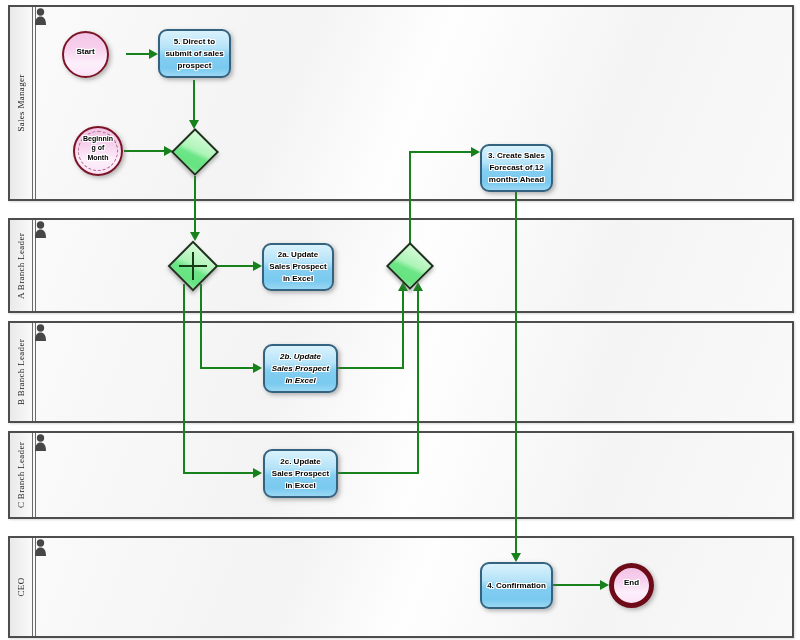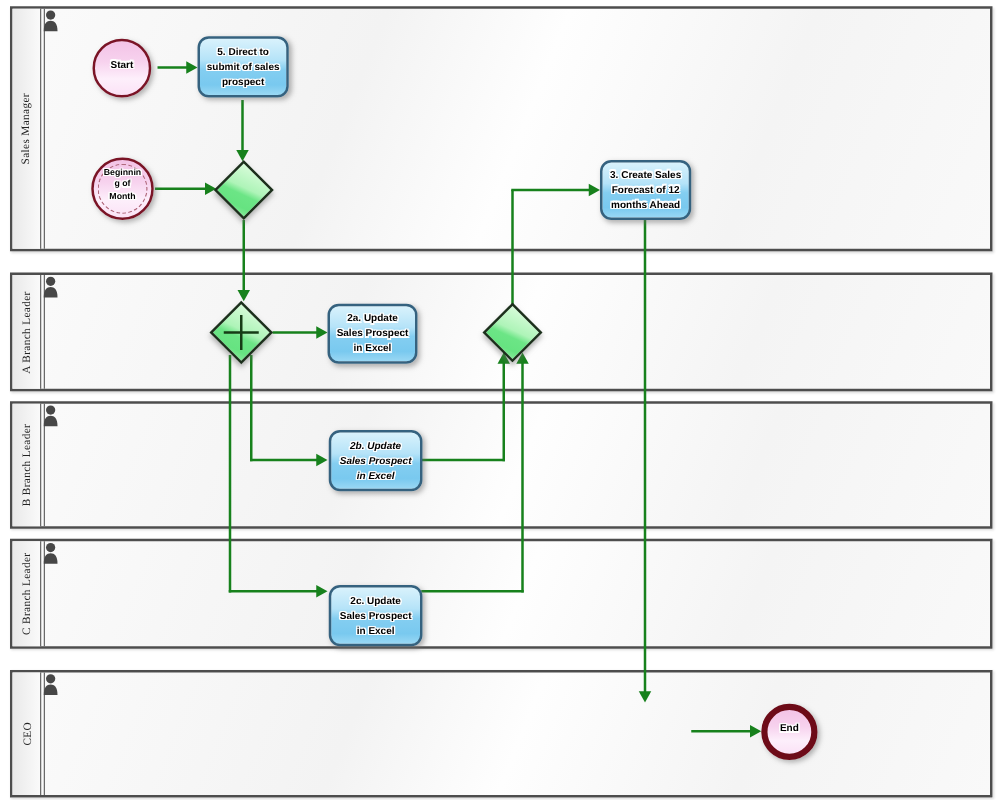--- a/index.html
+++ b/index.html
@@ -140,36 +140,36 @@
   <div class="edge" style="left:409px;top:152px;width:2px;height:92px;"></div>
   <div class="edge" style="left:409px;top:151px;width:63px;height:2px;"></div>
   <div class="ah ah-r" style="left:471px;top:147px;"></div>
 
   <div class="edge" style="left:515px;top:176px;width:2px;height:378px;"></div>
   <div class="ah ah-d" style="left:511px;top:553px;"></div>
 
   <div class="edge" style="left:553px;top:584px;width:48px;height:2px;"></div>
   <div class="ah ah-r" style="left:600px;top:580px;"></div>
 
-  <div class="event start" style="left:74px;top:31px;width:47px;height:47px;">
+  <div class="event start" style="left:62px;top:31px;width:47px;height:47px;">
     <div class="node-label">Start</div>
   </div>
   <div class="task" style="left:158px;top:29px;width:73px;height:49px;">
     <div class="node-label">5. Direct to
 submit of sales
 prospect</div>
   </div>
   <div class="event timer" style="left:73px;top:126px;width:50px;height:50px;">
     <div class="timer-ring"></div>
     <div class="node-label">Beginnin
 g of
 Month</div>
   </div>
   <div class="gateway" style="left:178px;top:135px;width:34px;height:34px;"></div>
-  <div class="task" style="left:480px;top:128px;width:73px;height:48px;">
+  <div class="task" style="left:480px;top:144px;width:73px;height:48px;">
     <div class="node-label">3. Create Sales
 Forecast of 12
 months Ahead</div>
   </div>
 
   <div class="gateway" style="left:175px;top:248px;width:36px;height:36px;"></div>
   <div class="gbar" style="left:179px;top:265px;width:28px;height:2px;"></div>
   <div class="gbar" style="left:192px;top:252px;width:2px;height:28px;"></div>
   <div class="task" style="left:262px;top:243px;width:72px;height:48px;">
     <div class="node-label">2a. Update
@@ -177,23 +177,26 @@
 in Excel</div>
   </div>
   <div class="gateway" style="left:393px;top:249px;width:34px;height:34px;"></div>
 
   <div class="task" style="left:263px;top:344px;width:75px;height:49px;font-style:italic;">
     <div class="node-label">2b. Update
 Sales Prospect
 in Excel</div>
   </div>
 
-  <div class="task" style="left:263px;top:468px;width:75px;height:49px;">
+  <div class="task" style="left:263px;top:449px;width:75px;height:49px;">
     <div class="node-label">2c. Update
 Sales Prospect
 in Excel</div>
   </div>
 
+  <div class="task" style="left:480px;top:562px;width:73px;height:47px;">
+    <div class="node-label">4. Confirmation</div>
+  </div>
   <div class="event end" style="left:609px;top:563px;width:45px;height:45px;">
     <div class="node-label">End</div>
   </div>
 
 </div>
 
 </body></html>

